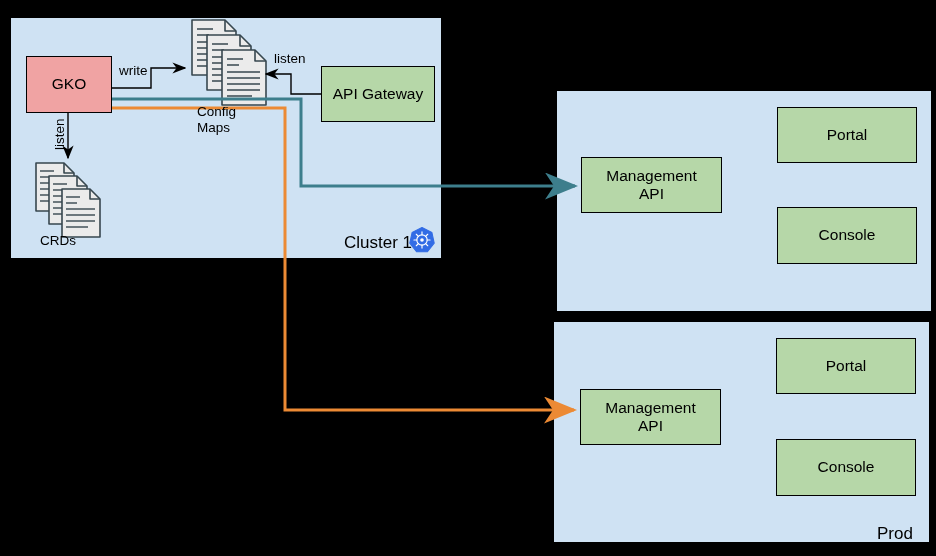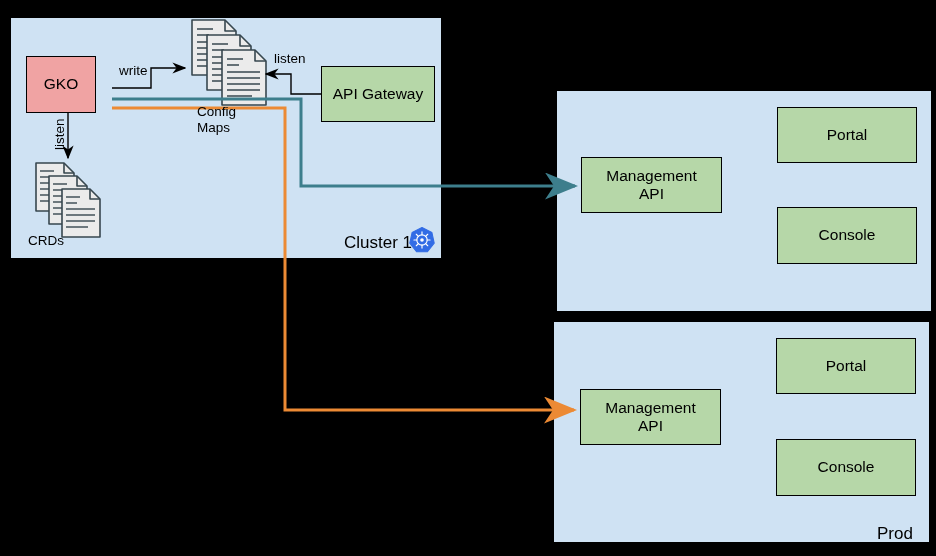--- a/index.html
+++ b/index.html
@@ -18,21 +18,21 @@
   svg.ov{position:absolute;left:0;top:0;width:936px;height:556px;overflow:visible;}
   .k8s{position:absolute;width:26px;height:26px;}
 </style>
 </head>
 <body>
 
 <div id="stage">
 
   <div class="cluster" style="left:10px;top:17px;width:432px;height:242px;"></div>
 
-  <div class="node red" style="left:26px;top:56px;width:70px;height:57px;">
+  <div class="node red" style="left:26px;top:56px;width:86px;height:57px;">
     <span>GKO</span>
   </div>
 
   <div class="node green" style="left:321px;top:66px;width:114px;height:56px;">
     <span>API Gateway</span>
   </div>
 
   <svg class="ov">
     <g transform="translate(192,20)">
       <g>
@@ -169,21 +169,21 @@
 
     <path d="M112,108 H285 V410 H574" fill="none" stroke="#ec8a34" stroke-width="3" marker-end="url(#ahOrange)"></path>
   </svg>
 
   <div class="lbl" style="left:119px;top:63px;">write</div>
   <div class="lbl" style="left:274px;top:51px;">listen</div>
   <div class="lbl rot" style="left:52px;top:150px;">listen</div>
 
   <div class="lbl c" style="left:197px;top:104px;width:60px;white-space:pre-line;">Config
 Maps</div>
-  <div class="lbl" style="left:28px;top:233px;">CRDs</div>
+  <div class="lbl" style="left:40px;top:233px;">CRDs</div>
 
   <div class="clusterlbl" style="left:344px;top:233px;">Cluster 1</div>
   <svg class="k8s" viewBox="0 0 100 100" style="left:409px;top:227px;">
     <polygon points="50,2 88,21 97,62 71,95 29,95 3,62 12,21" fill="#326ce5" stroke="#326ce5" stroke-width="4" stroke-linejoin="round"></polygon>
     <g fill="none" stroke="#ffffff" stroke-width="4.5" stroke-linecap="round">
       <circle cx="50" cy="50" r="20"></circle>
       <line x1="50" y1="19" x2="50" y2="30"></line>
       <line x1="50" y1="70" x2="50" y2="81"></line>
       <line x1="19" y1="50" x2="30" y2="50"></line>
       <line x1="70" y1="50" x2="81" y2="50"></line>

